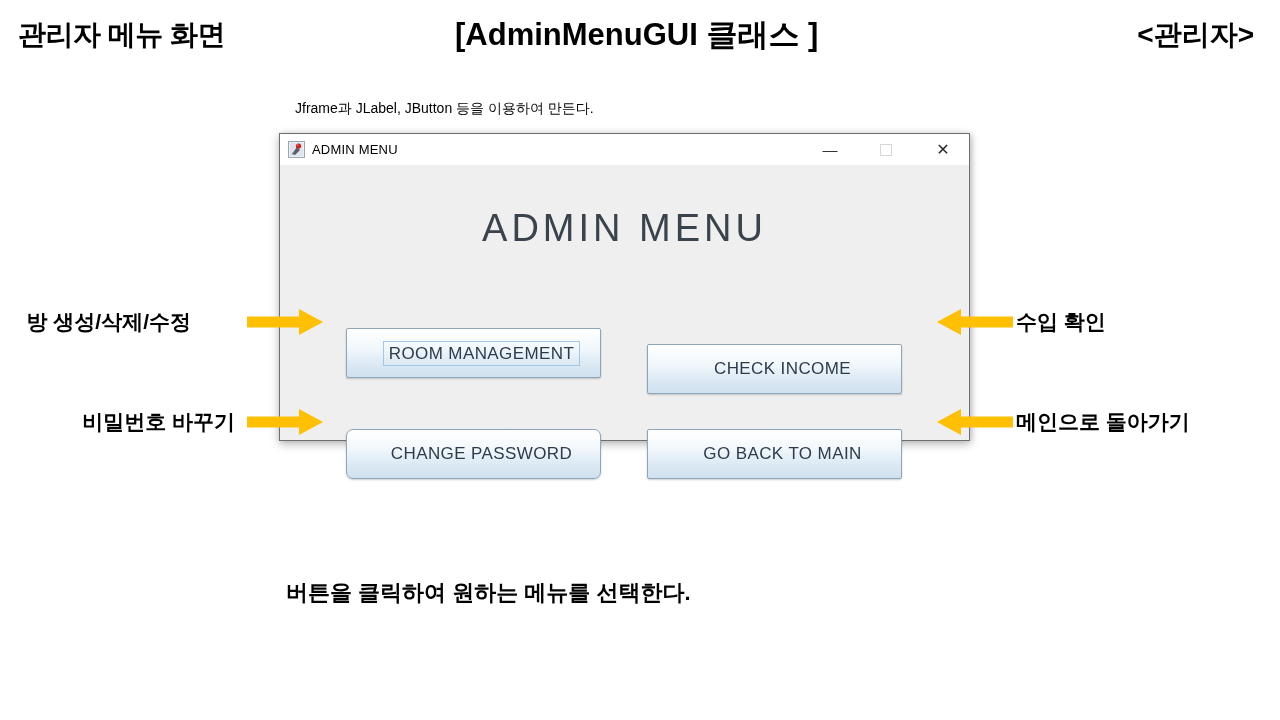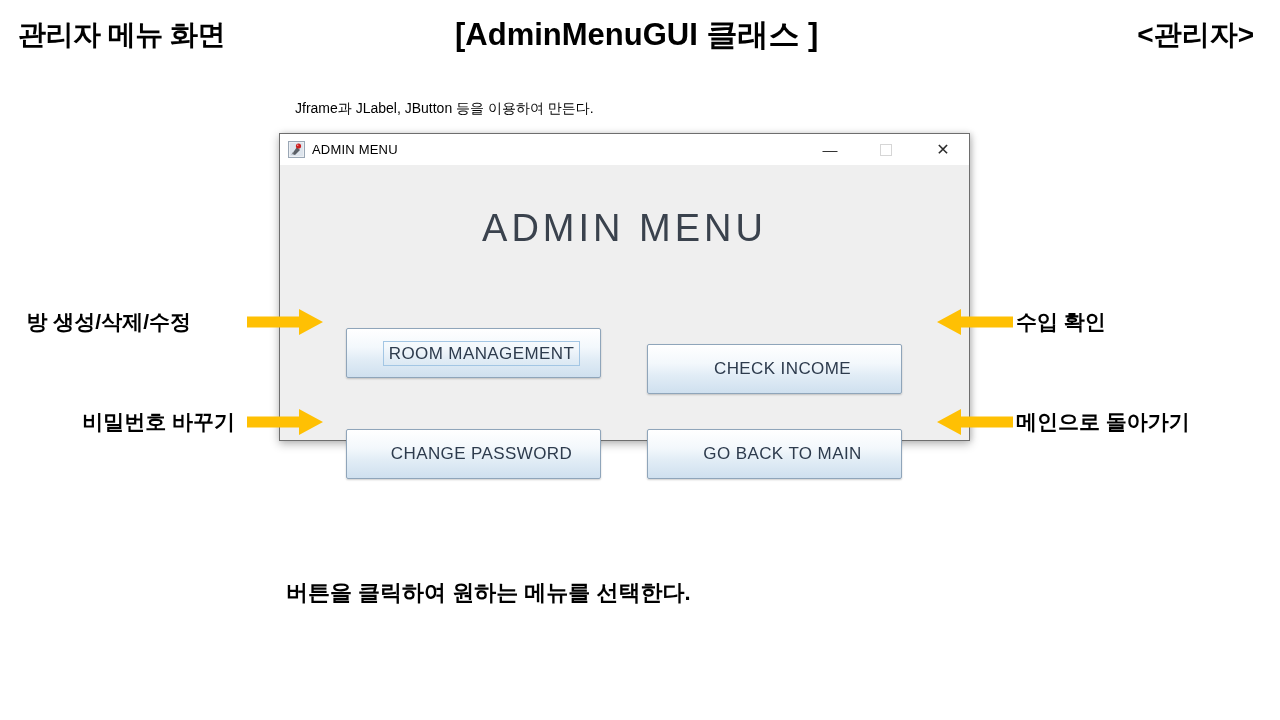--- a/index.html
+++ b/index.html
@@ -77,21 +77,21 @@
     border-radius: 2px;
     box-shadow: 0 1px 2px rgba(0,0,0,0.20);
     display: flex; align-items: center; justify-content: center;
     font-family: "Liberation Sans", "DejaVu Sans", sans-serif;
     font-size: 17px; color: #2d3b4d; letter-spacing: 0.4px;
     cursor: pointer;
     padding-left: 16px;
   }
   .btn-room   { left: 66px;  top: 163px; }
   .btn-income { left: 367px; top: 179px; }
-  .btn-pass   { left: 66px;  top: 264px; }
+  .btn-pass   { left: 66px;  top: 264px; border-radius: 7px; }
   .btn-main   { left: 367px; top: 264px; }
   .focus-rect { border: 1px solid #a3c6e4; padding: 2px 5px 1px 5px; }
 
   
   .ann-label {
     position: absolute;
     font-size: 21px; font-weight: 800; color: #000000; white-space: nowrap;
   }
   .ann-left-1 { right: 1089px; top: 308px; margin-left: 16px; }
   .ann-left-2 { right: 1045px; top: 408px; }

